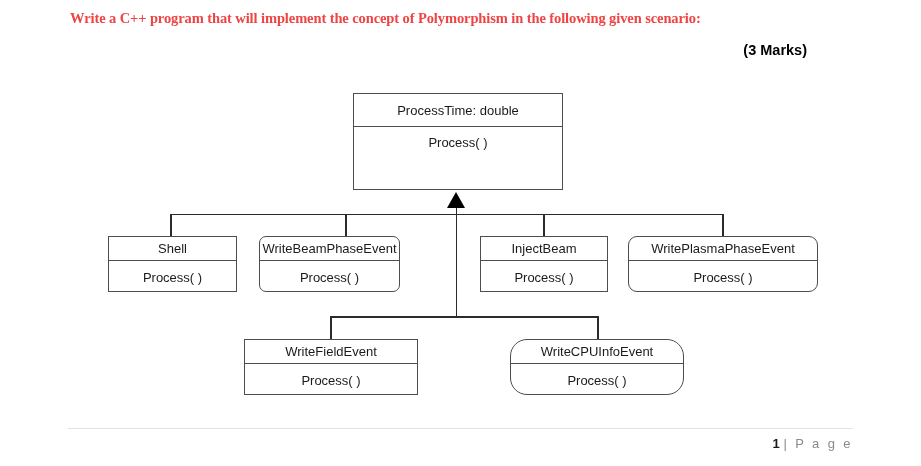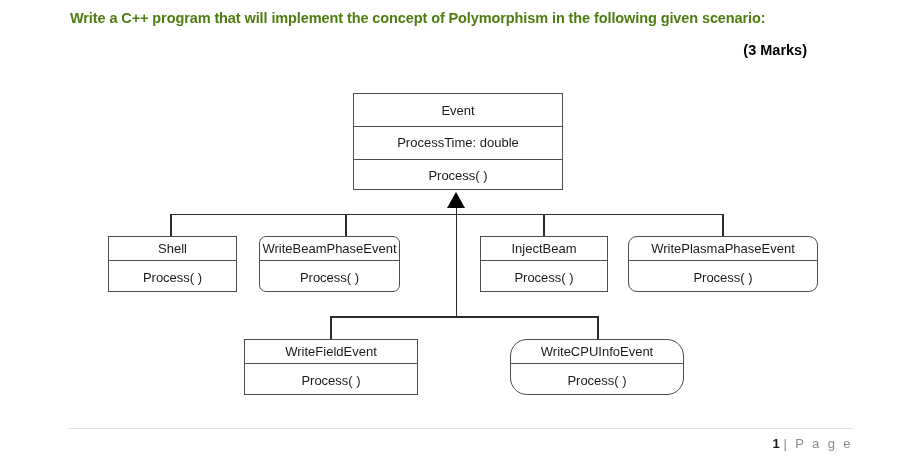--- a/index.html
+++ b/index.html
@@ -16,23 +16,24 @@
   }
 
   
   #question-heading {
     position: absolute;
     left: 70px;
     top: 8px;
     width: 790px;
     font-size: 14.5px;
     font-weight: bold;
-    color: #4d7c0f;
+    color: #ef4444;
     letter-spacing: -0.1px;
     line-height: 20px;
+    font-family: Liberation Serif, serif;
   }
   #marks-line {
     position: absolute;
     left: 70px;
     top: 42px;
     width: 737px;
     text-align: right;
     font-size: 14.5px;
     font-weight: bold;
     color: #000000;
@@ -172,21 +173,20 @@
   <div class="conn conn-v" id="drop-writebeamphaseevent"></div>
   <div class="conn conn-v" id="drop-injectbeam"></div>
   <div class="conn conn-v" id="drop-writeplasmaphaseevent"></div>
   <div class="conn conn-h" id="bus-level3"></div>
   <div class="conn conn-v" id="drop-writefieldevent"></div>
   <div class="conn conn-v" id="drop-writecpuinfoevent"></div>
 
   <div id="inheritance-arrow"></div>
 
   <div class="uml-class" id="class-event">
-    <div class="uml-compartment name-row">Event</div>
     <div class="uml-compartment attr-row">ProcessTime: double</div>
     <div class="uml-compartment ops-row">Process( )</div>
   </div>
 
   <div class="uml-class level2" id="class-shell">
     <div class="uml-compartment name-row">Shell</div>
     <div class="uml-compartment ops-row">Process( )</div>
   </div>
 
   <div class="uml-class level2" id="class-writebeamphaseevent">

